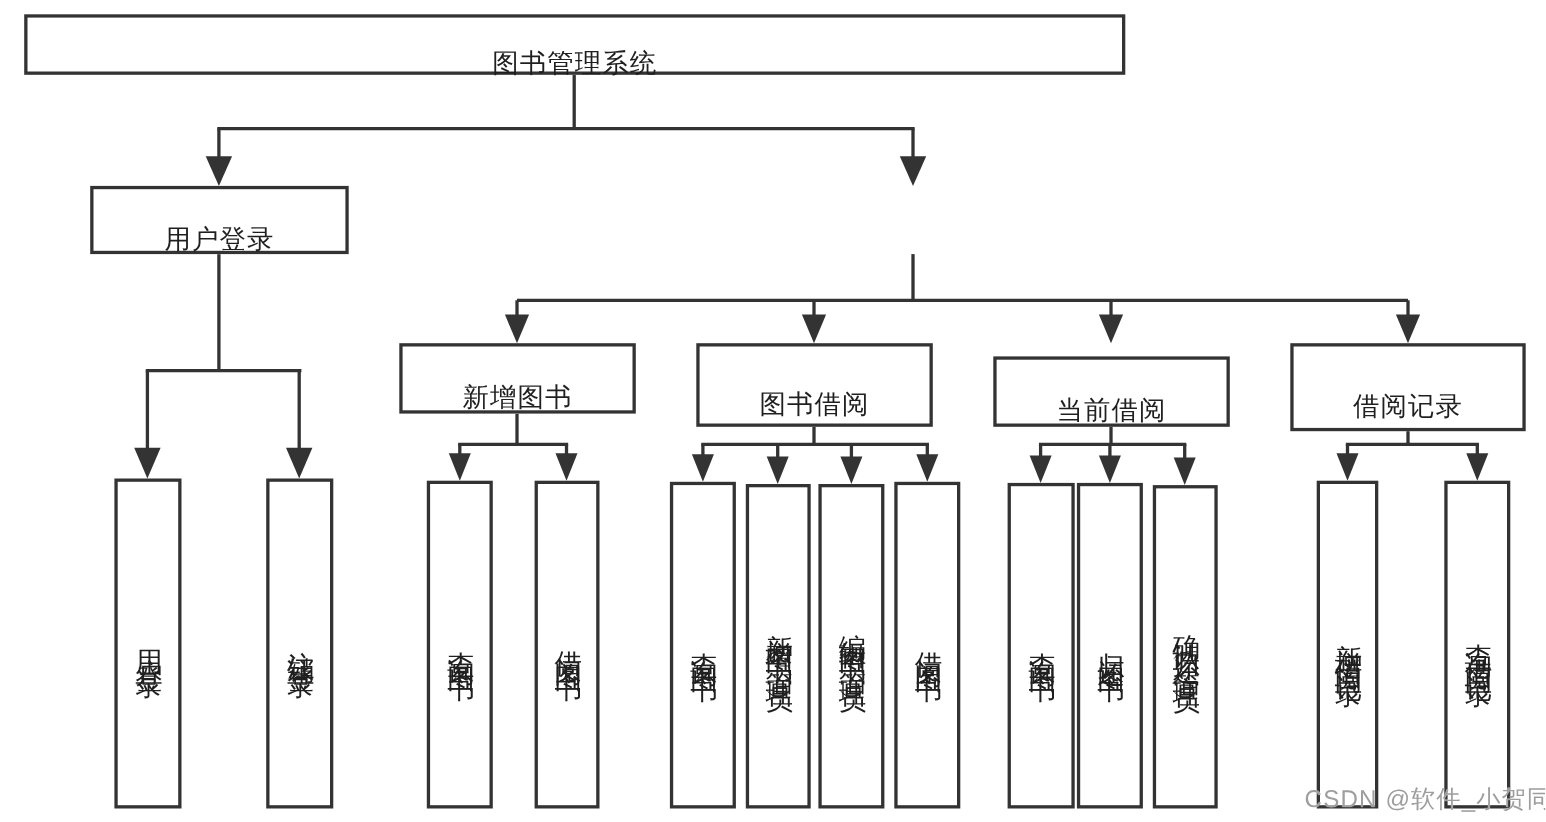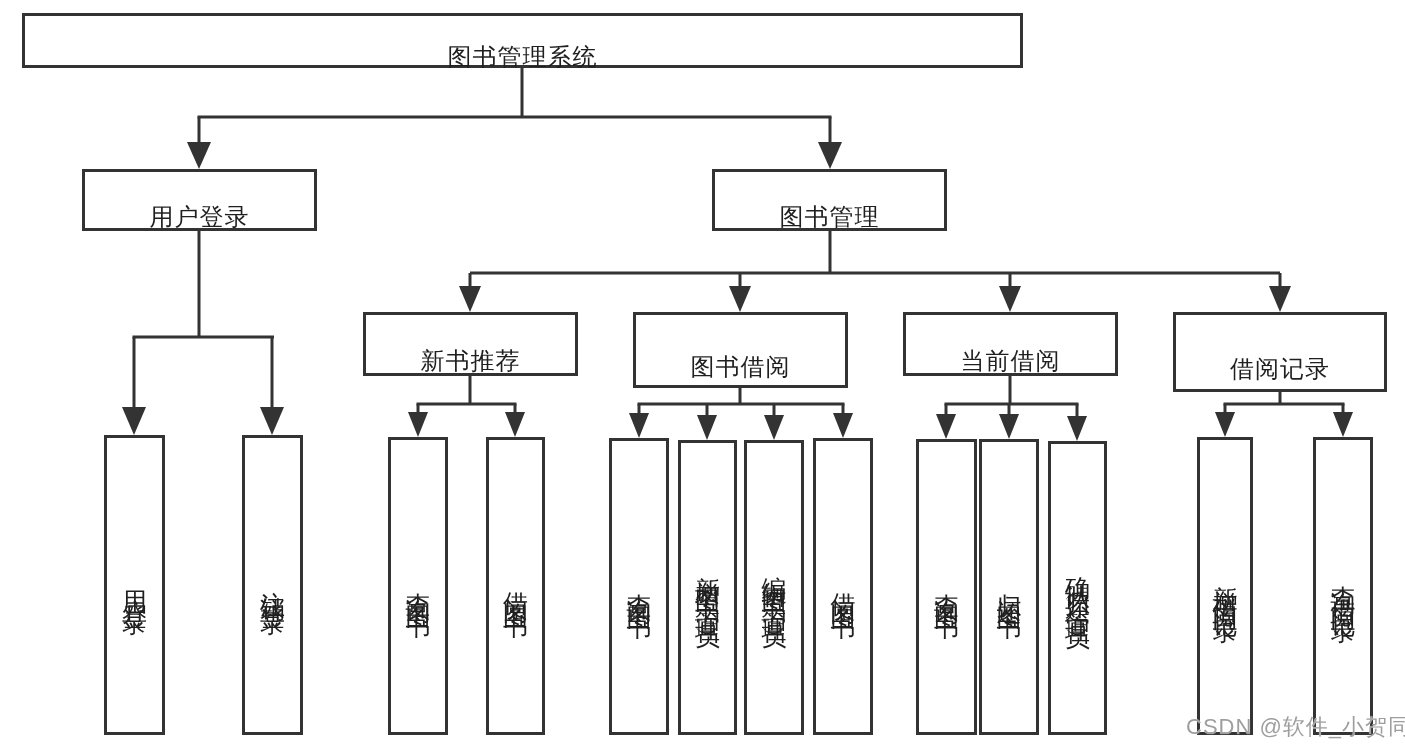--- a/index.html
+++ b/index.html
@@ -129,31 +129,28 @@
     </g>
   </svg>
 
   <div class="box" style="left:22px; top:13px; width:1001px; height:55px;">
     <span class="h-label">图书管理系统</span>
   </div>
 
   <div class="box" style="left:82px; top:169px; width:235px; height:62px;">
     <span class="h-label">用户登录</span>
   </div>
-  <div class="box" style="left:712px; top:169px; width:235px; height:62px;">
-    <span class="h-label">图书管理</span>
-  </div>
 
   <div class="box" style="left:363px; top:312px; width:215px; height:64px;">
-    <span class="h-label">新书推荐</span>
+    <span class="h-label">新增图书</span>
   </div>
   <div class="box" style="left:633px; top:312px; width:215px; height:76px;">
     <span class="h-label">图书借阅</span>
   </div>
-  <div class="box" style="left:903px; top:312px; width:215px; height:64px;">
+  <div class="box" style="left:903px; top:324px; width:215px; height:64px;">
     <span class="h-label">当前借阅</span>
   </div>
   <div class="box" style="left:1173px; top:312px; width:214px; height:80px;">
     <span class="h-label">借阅记录</span>
   </div>
 
   <div class="box" style="left:104px; top:435px; width:61px; height:300px;">
     <span class="v-label">用户登录</span>
   </div>
   <div class="box" style="left:242px; top:435px; width:61px; height:300px;">

